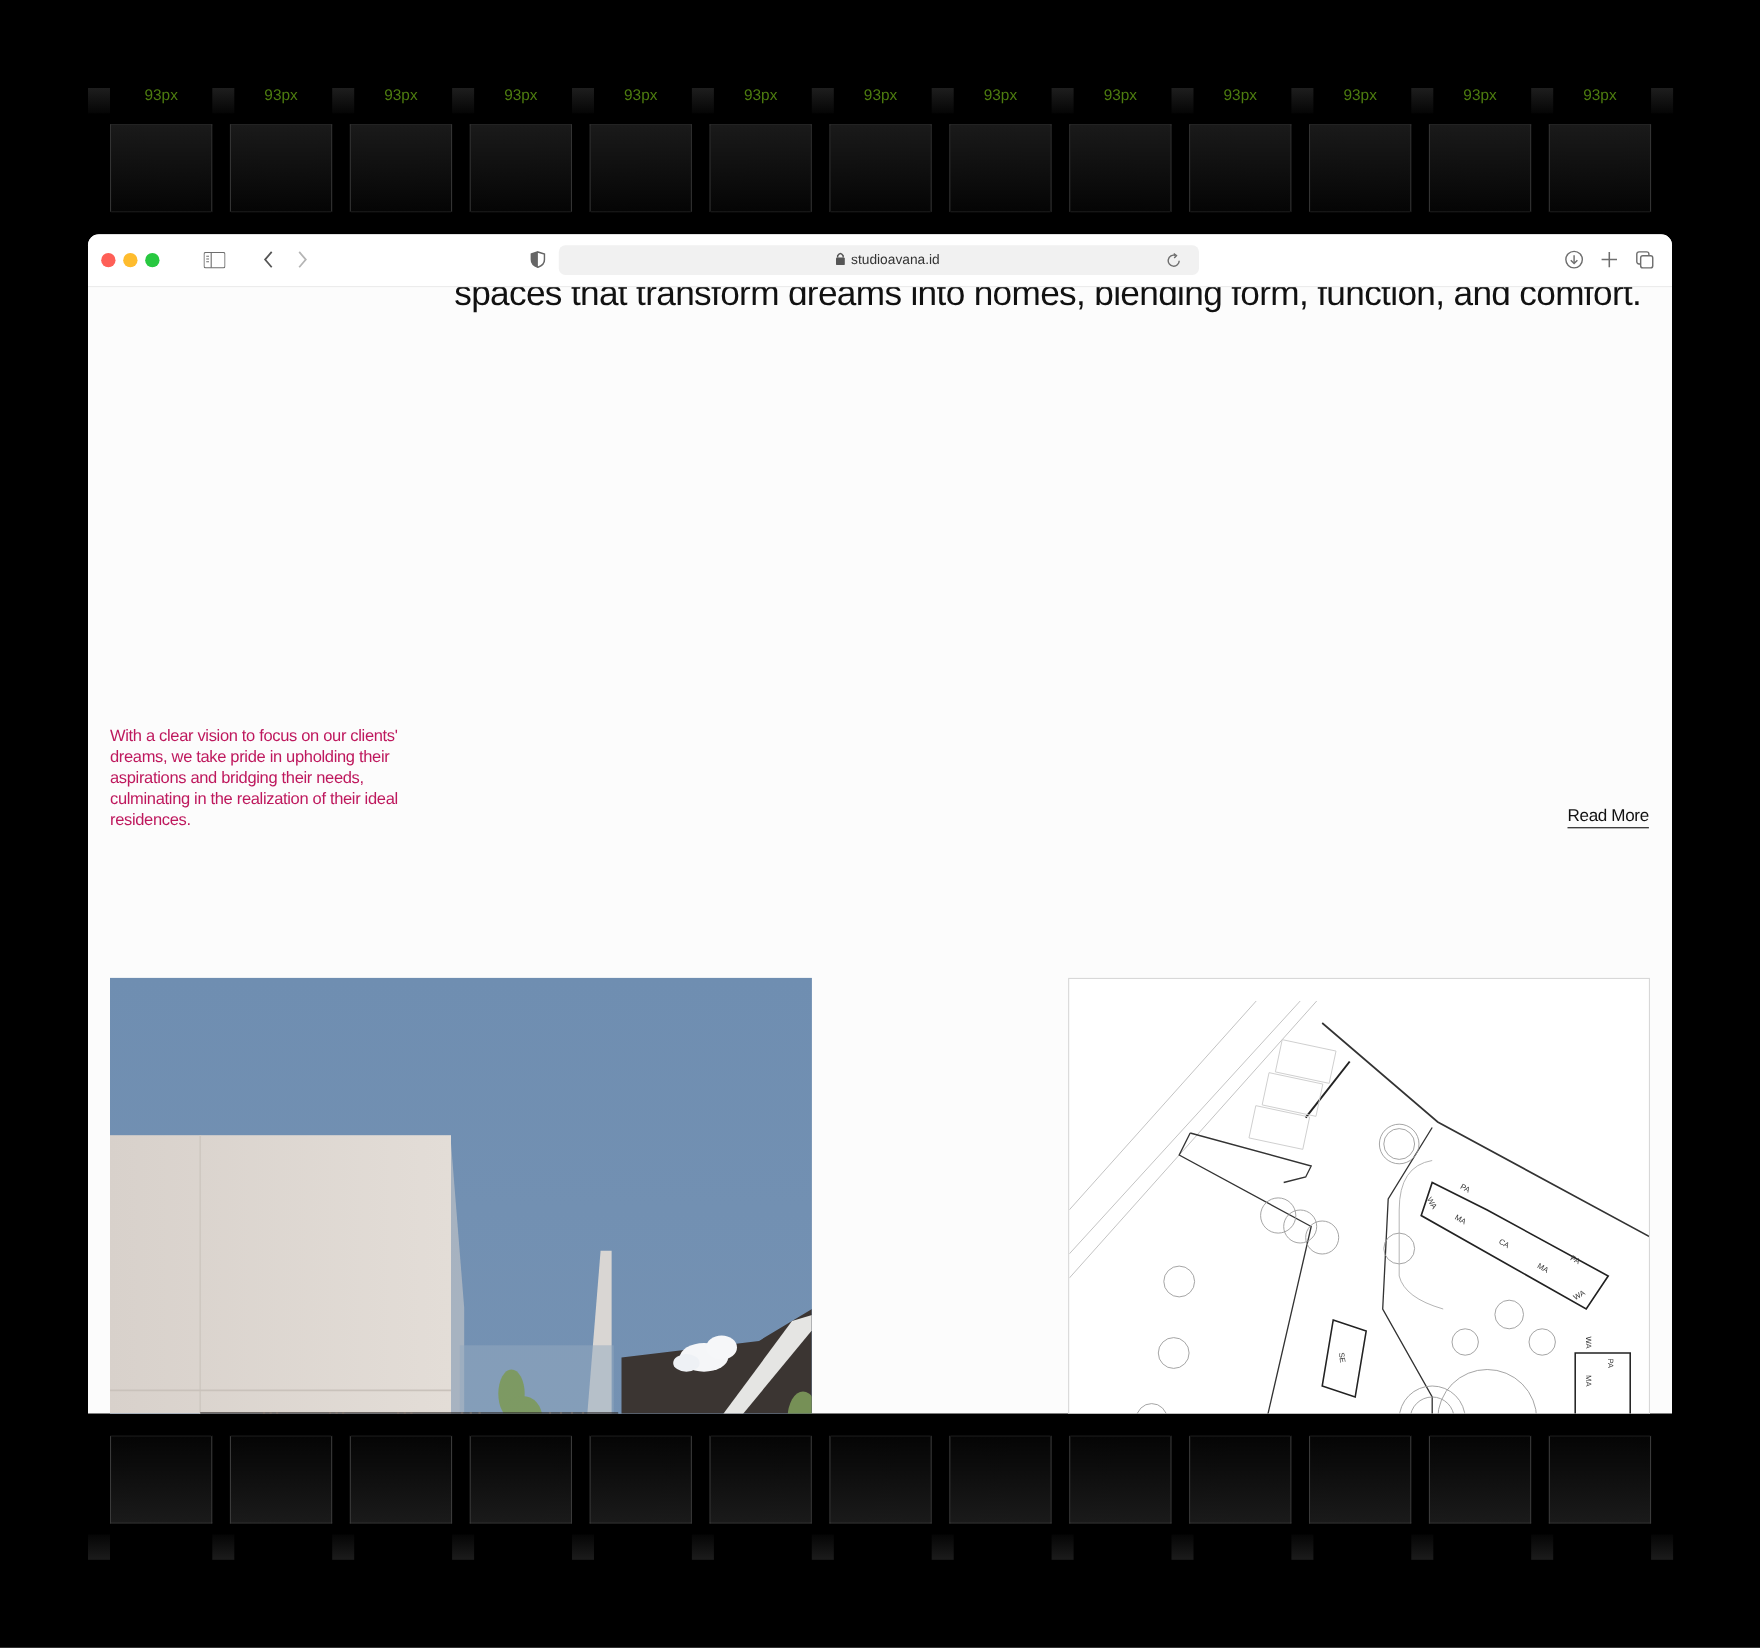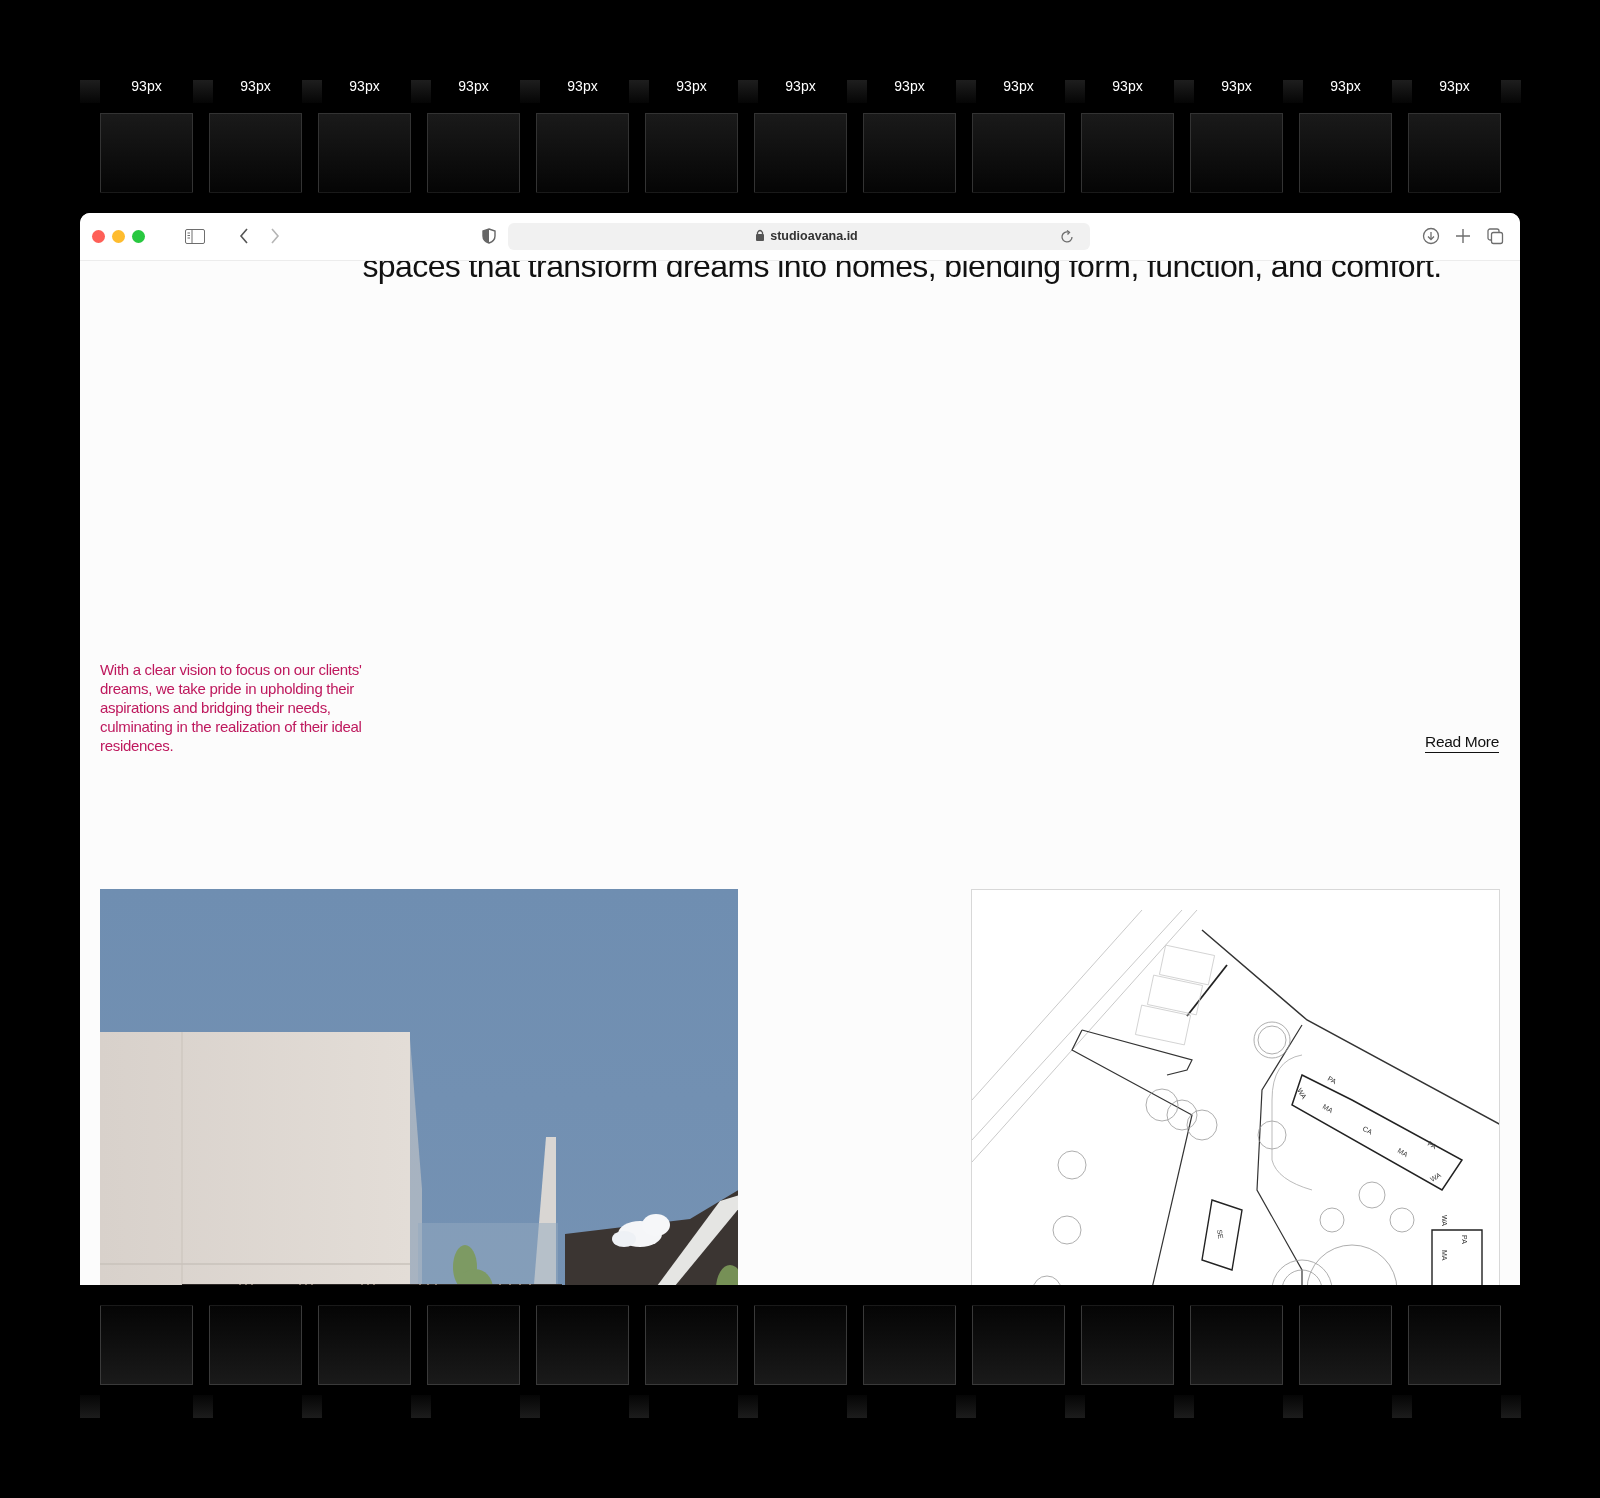--- a/index.html
+++ b/index.html
@@ -18,48 +18,48 @@
     border:1px solid #333;
     border-bottom-color:transparent;
     background:linear-gradient(#1a1a1a, #050505);
   }
   .frame.bottom {
     border:1px solid #3a3a3a; border-top-color:transparent;
     background:linear-gradient(#050505, #1a1a1a);
   }
   .frame-label {
     position:absolute; width:93px; text-align:center;
-    color:#ffffff; font-size:14px;
+    color:#4d7c0f; font-size:14px;
   }
 
   .window {
     position:absolute; left:80px; top:213px; width:1440px; height:1072px;
     background:#fcfcfc; border-radius:10px 10px 0 0; overflow:hidden;
   }
   .toolbar {
     position:absolute; left:0; top:0; width:1440px; height:47px;
     background:#fff; border-bottom:1px solid #ececec; z-index:5;
   }
   .dot { position:absolute; top:17px; width:13px; height:13px; border-radius:50%; }
   .tb-icon { position:absolute; top:12px; width:22px; height:22px; display:flex; align-items:center; justify-content:center; color:#6e6e6e; }
   .url-bar {
     position:absolute; left:428px; top:10px; width:582px; height:27px;
     background:#f1f1f1; border-radius:6px;
   }
   .url-text {
     position:absolute; left:15px; right:0; top:6px; text-align:center;
-    font-size:12.5px; color:#333;font-weight:bold;
+    font-size:12.5px; color:#333;
   }
   .content { position:absolute; left:0; top:0; width:1440px; height:1072px; }
   .hero {
     position:absolute; left:232px; top:26px; width:1180px;
     font-size:32px; line-height:39px; color:#111; letter-spacing:-0.6px;
     text-align:right;
   }
-  .hero .l2 { text-align:center; display:block; }
+  .hero .l2 { text-align:right; display:block; }
   .para {
     position:absolute; font-size:15px; line-height:19px; color:#be185d;
     letter-spacing:-0.3px;
   }
   .read-more {
     position:absolute; left:1345px; top:520px; font-size:15.5px; color:#111;
     border-bottom:1.5px solid #111; padding-bottom:1px; letter-spacing:-0.3px;
     cursor:pointer;
   }
   .photo {

